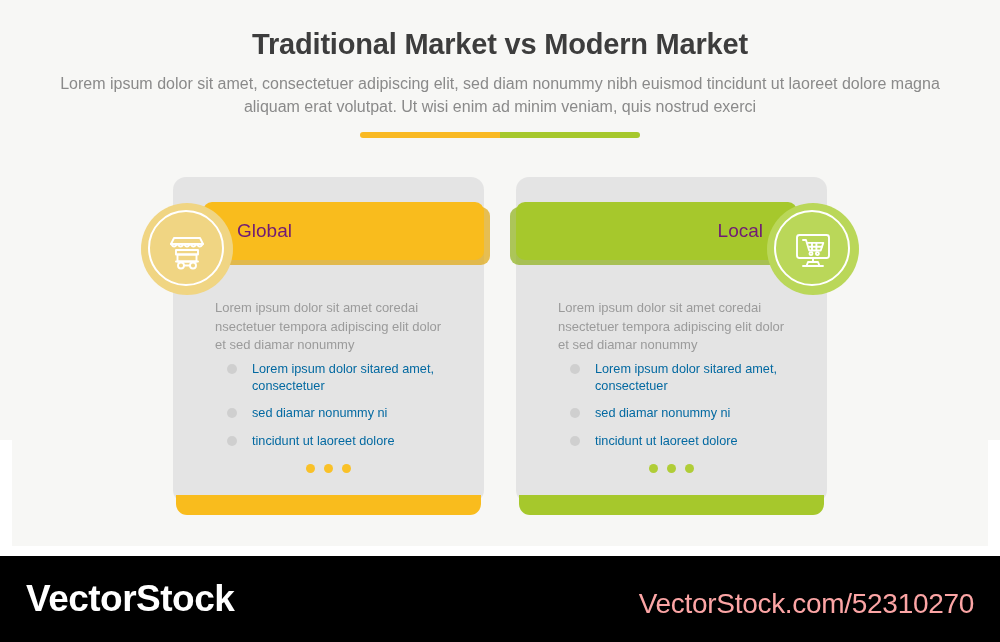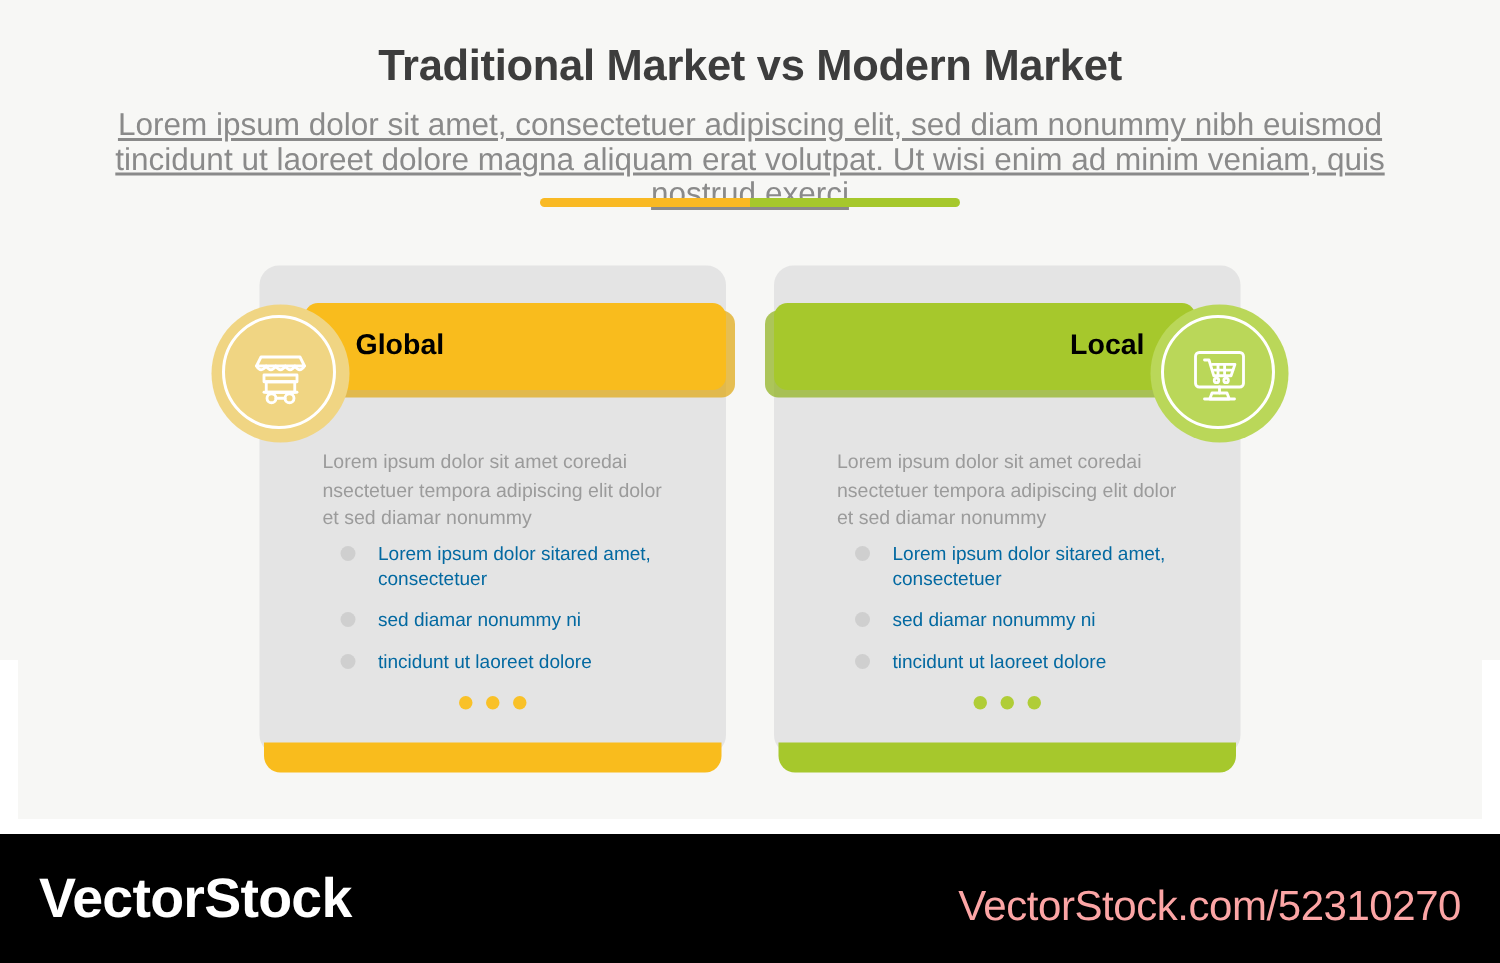--- a/index.html
+++ b/index.html
@@ -46,25 +46,24 @@
     font-weight: bold;
     color: #3d3d3d;
     letter-spacing: -0.2px;
   }
   .subtitle {
     position: absolute;
     left: 48px;
     top: 62px;
     width: 880px;
     text-align: center;
-    font-size: 21px;
+    font-size: 16px;
     line-height: 23px;
     color: #8a8a8a;
     font-weight: normal;
-    text-decoration: underline;
   }
   .divider {
     position: absolute;
     left: 348px;
     top: 122px;
     width: 280px;
     height: 6px;
     display: flex;
     border-radius: 3px;
     overflow: hidden;
@@ -136,23 +135,23 @@
     justify-content: flex-start;
     padding-left: 34px;
   }
   .card-right .pill {
     left: 0px;
     background: #a6c82c;
     justify-content: flex-end;
     padding-right: 34px;
   }
   .pill-label {
-    color: #000000;
+    color: #701a75;
     font-size: 19px;
-    font-weight: bold;
+    font-weight: normal;
   }
 
   
   .badge {
     position: absolute;
     top: 26px;
     width: 92px;
     height: 92px;
     border-radius: 50%;
     display: flex;

